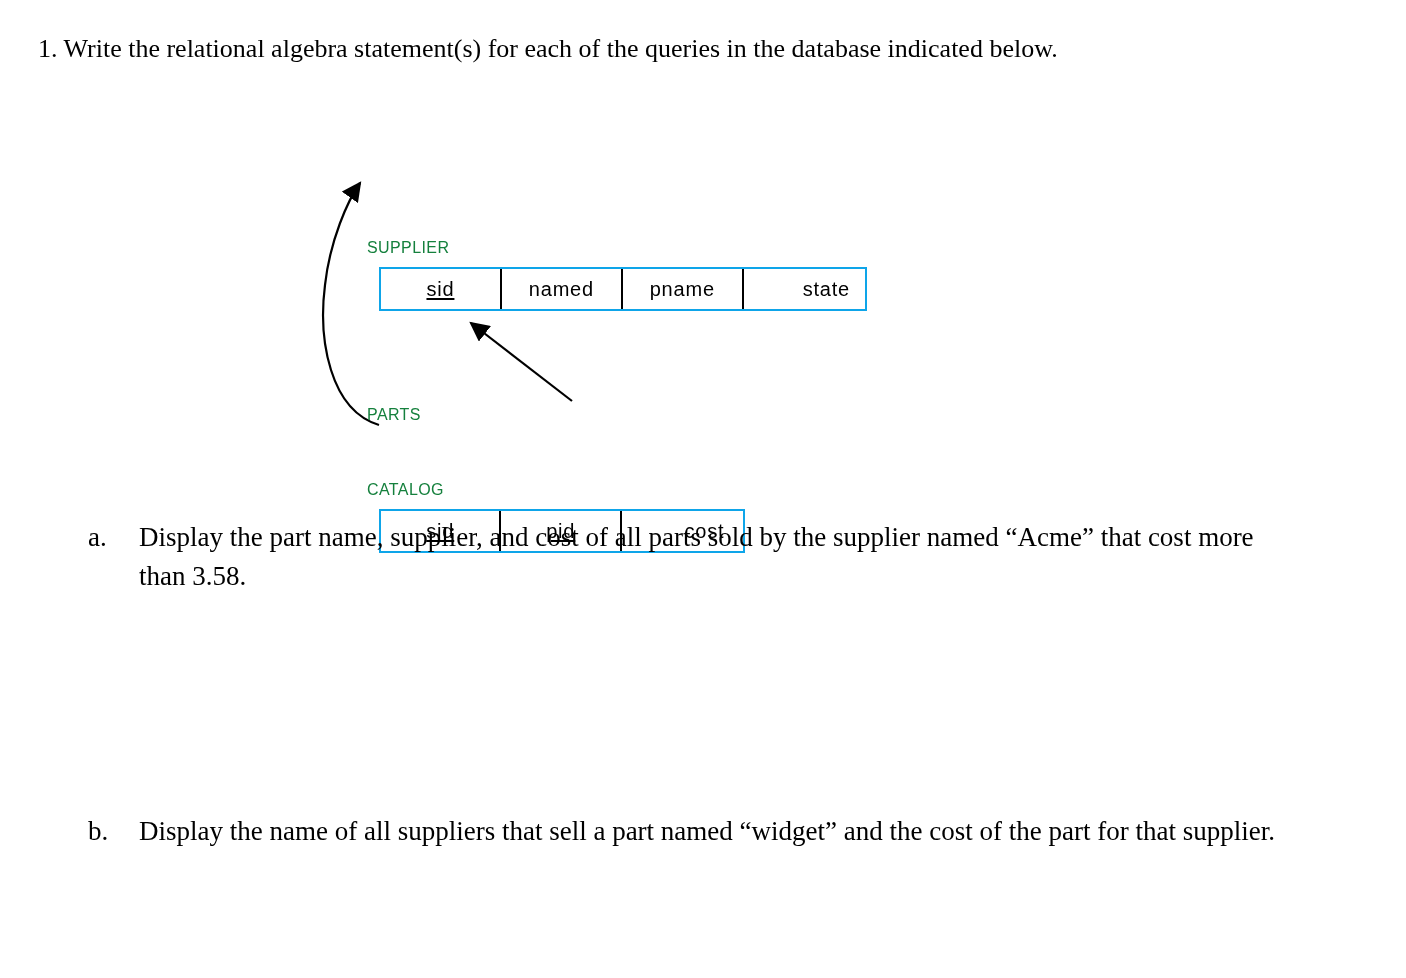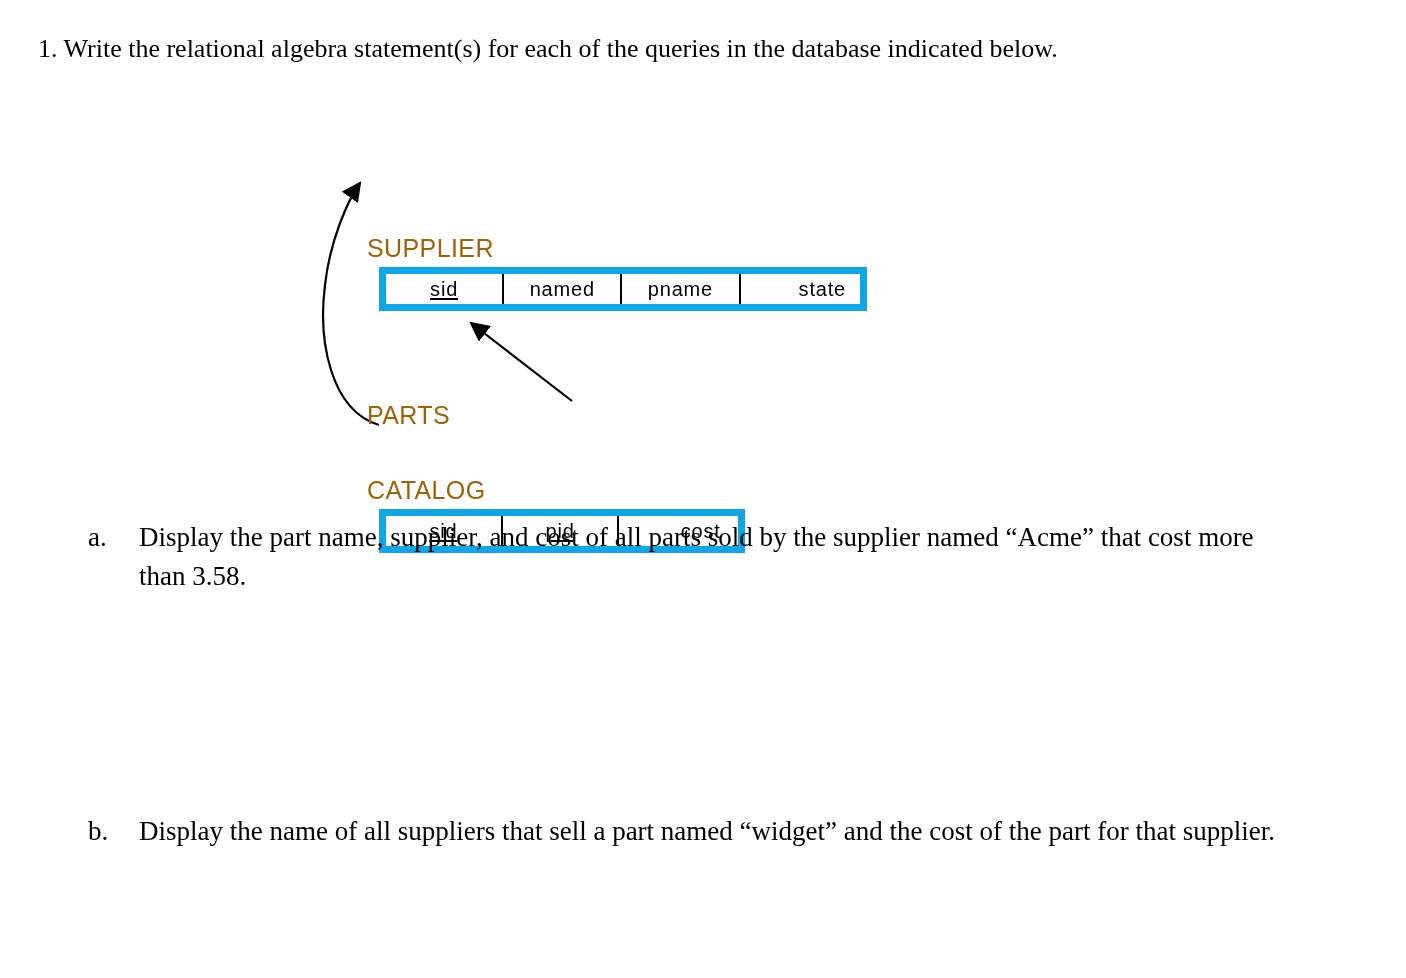--- a/index.html
+++ b/index.html
@@ -40,30 +40,30 @@
     position: absolute;
     left: 0;
     top: 0;
     width: 950px;
     height: 360px;
     overflow: visible;
   }
   .tbl-label {
     position: absolute;
     font-family: "Liberation Sans", "DejaVu Sans", sans-serif;
-    font-size: 25px;
+    font-size: 16px;
     line-height: 24px;
     letter-spacing: 0.4px;
-    color: #a16207;
+    color: #15803d;
     white-space: nowrap;
   }
   .tbl {
     position: absolute;
     display: flex;
-    border: 7px solid #0ea5e9;
+    border: 2px solid #0ea5e9;
     box-sizing: border-box;
     background: #fff;
   }
   .tbl .cell {
     box-sizing: border-box;
     border-right: 2px solid #000;
     display: flex;
     align-items: center;
     justify-content: center;
     font-family: "Liberation Sans", "DejaVu Sans", sans-serif;

